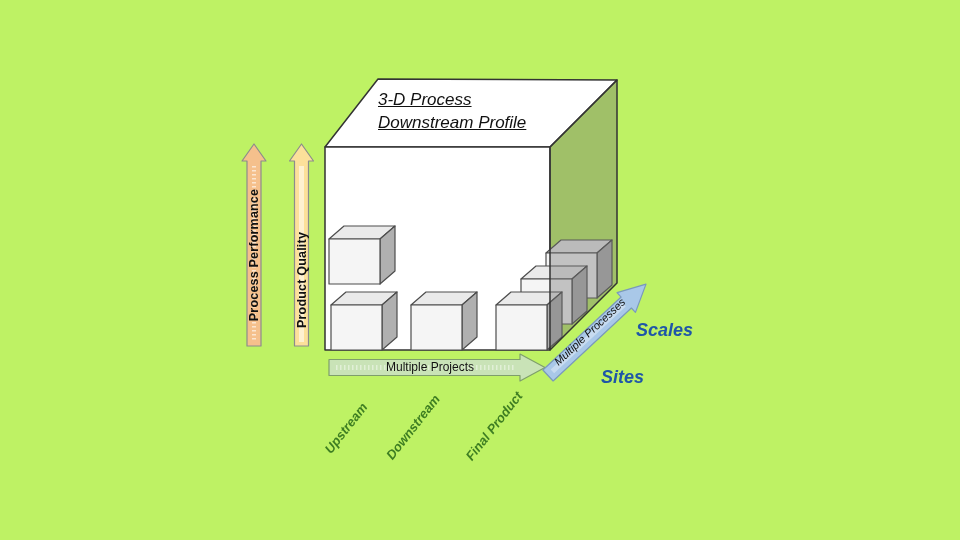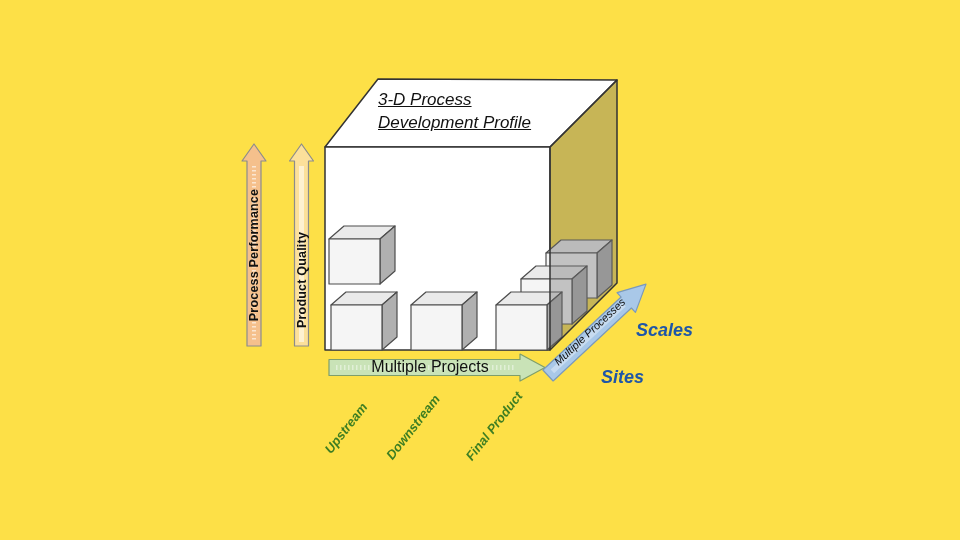--- a/index.html
+++ b/index.html
@@ -1,23 +1,23 @@
 <!DOCTYPE html>
 <html><head>
 <meta charset="utf-8">
 <style>
   html,body{margin:0;padding:0;background:#fff;}
-  .stage{position:relative;width:960px;height:540px;background:#fde047;overflow:hidden;
+  .stage{position:relative;width:960px;height:540px;background:#bef264;overflow:hidden;
          font-family:"Liberation Sans",sans-serif;color:#1a1a1a;}
   .stage svg{position:absolute;left:0;top:0;}
   .lbl{position:absolute;white-space:nowrap;line-height:1;}
   .title{font-size:17px;font-style:italic;color:#111;}
   .title div{text-decoration:underline;line-height:23px;}
   .axis-v{font-weight:bold;font-size:12.5px;color:#111;letter-spacing:.2px;}
-  .proj{font-size:16px;color:#111;}
+  .proj{font-size:12px;color:#111;}
   .proc{font-size:11px;font-style:italic;color:#111;}
   .stagelbl{font-weight:bold;font-style:italic;font-size:13px;}
   .bluelbl{font-weight:bold;font-style:italic;font-size:18px;}
 </style>
 </head>
 <body>
 
 <div class="stage">
 
   <svg width="960" height="540" viewBox="0 0 960 540">
@@ -77,21 +77,21 @@
     </g>
 
     <g>
       <polygon points="294.5,346 294.5,161 289.5,161 301.5,144 313.5,161 308.5,161 308.5,346" stroke="#8c8c8c" stroke-width="1.2" stroke-linejoin="round" fill="#FCE09A"></polygon>
       <line x1="301.5" y1="166" x2="301.5" y2="342" stroke="rgba(255,255,255,0.55)" stroke-width="5"></line>
     </g>
   </svg>
 
   <div class="lbl title" style="left:378px;top:88px;">
     <div>3-D Process</div>
-    <div>Development Profile</div>
+    <div>Downstream Profile</div>
   </div>
 
   <div class="lbl axis-v" style="left:254px;top:255px;transform:translate(-50%,-50%) rotate(-90deg);">Process Performance</div>
   <div class="lbl axis-v" style="left:301.5px;top:280px;transform:translate(-50%,-50%) rotate(-90deg);">Product Quality</div>
 
   <div class="lbl proj" style="left:430px;top:367px;transform:translate(-50%,-50%);">Multiple Projects</div>
 
   <div class="lbl proc" style="left:590px;top:332px;transform:translate(-50%,-50%) rotate(-43deg);">Multiple Processes</div>
 
   <div class="lbl bluelbl" style="left: 636px; top: 321px; color: rgb(30, 86, 168);">Scales</div>

